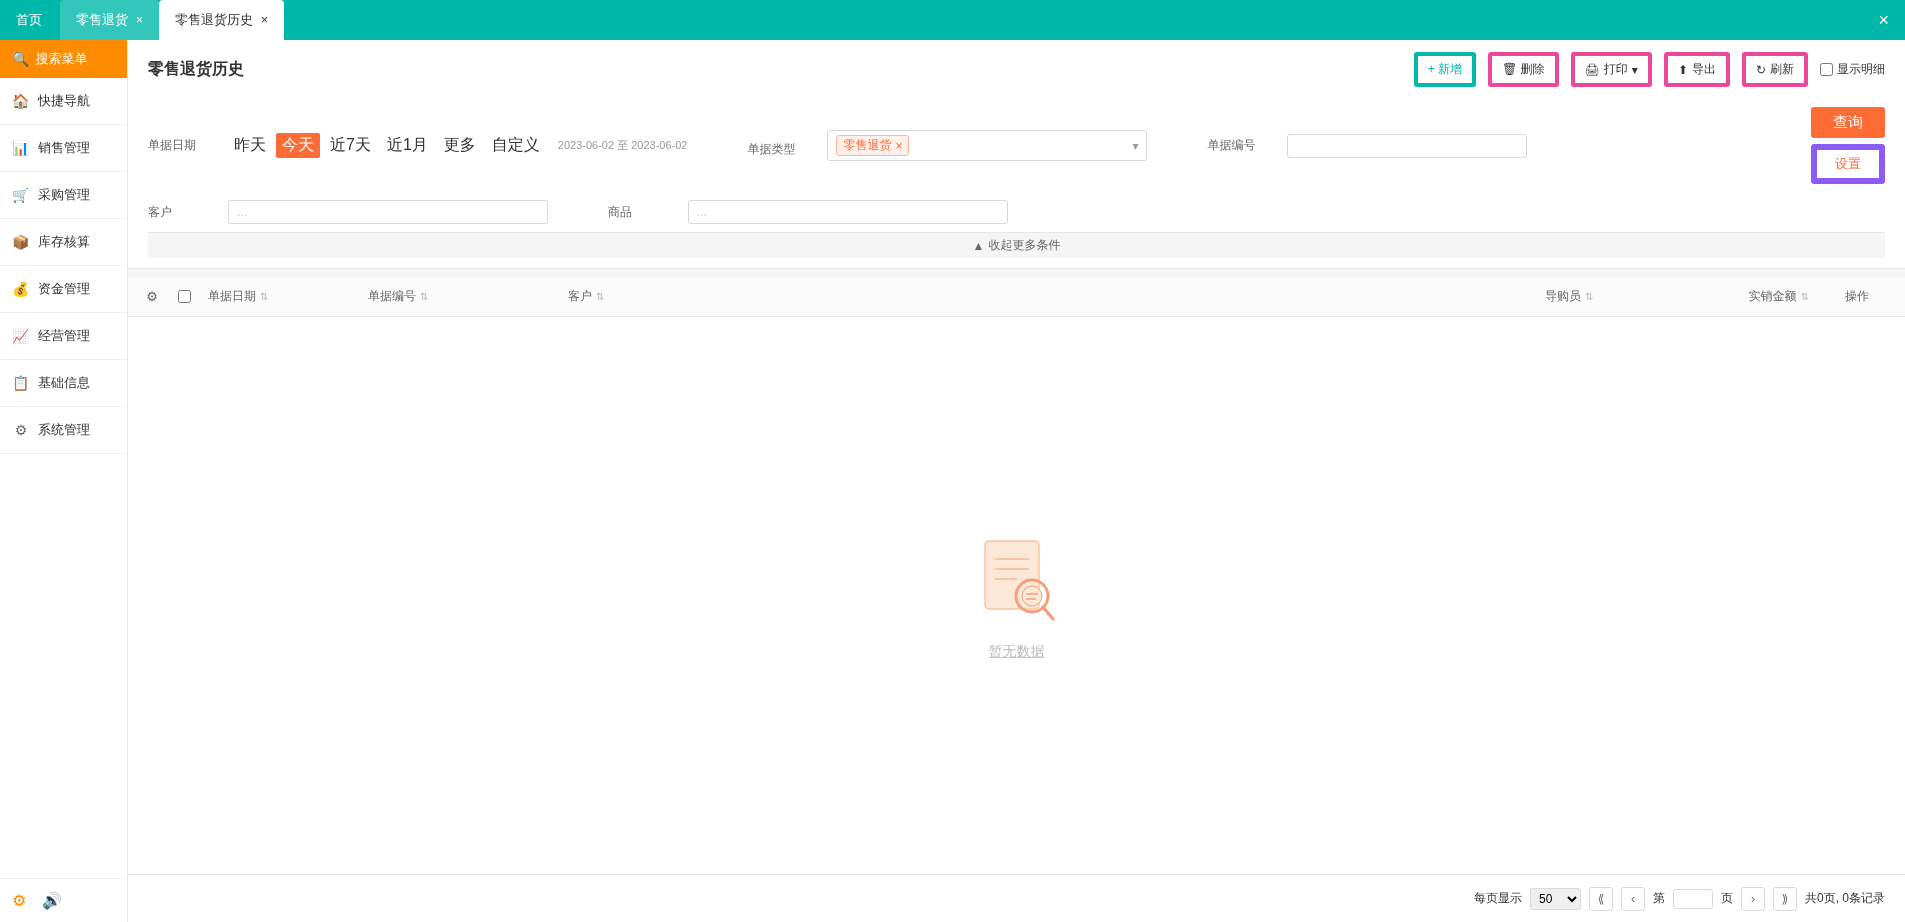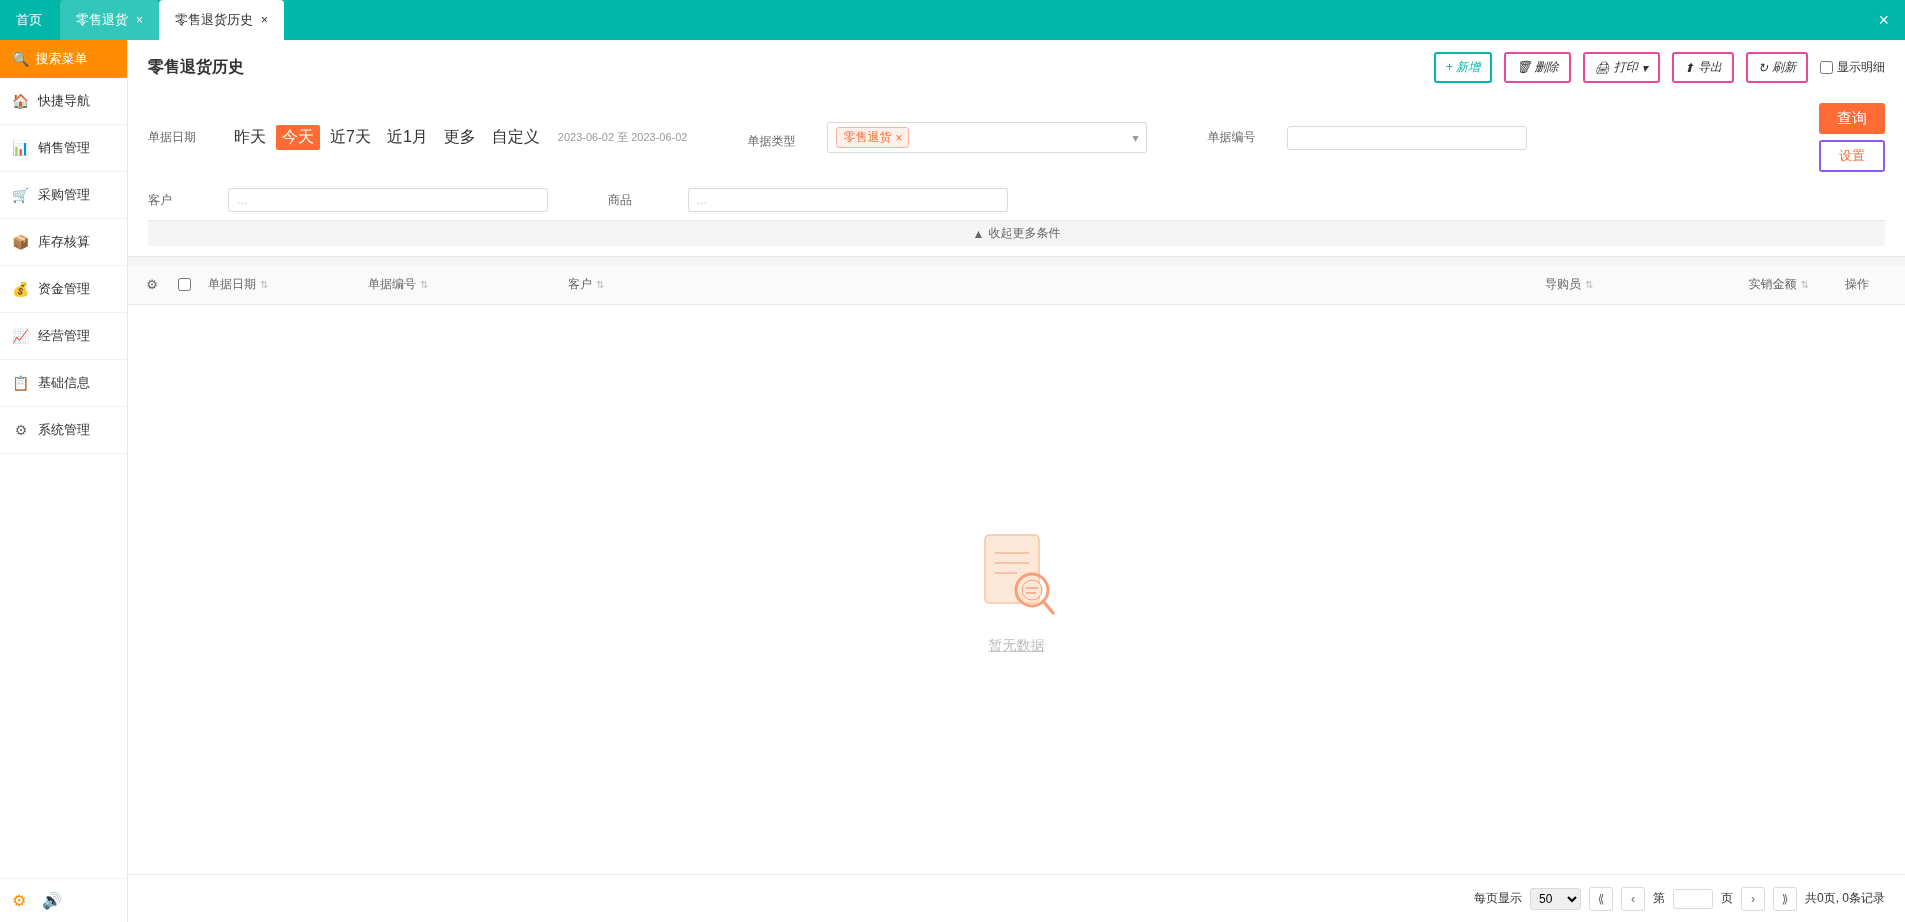--- a/index.html
+++ b/index.html
@@ -141,41 +141,40 @@
       display: flex;
       align-items: center;
       gap: 12px;
     }
     .toolbar-btn {
       display: flex;
       align-items: center;
       gap: 4px;
       padding: 5px 10px;
       background: #fff;
-      border: 2px solid #ec4899;
-      border-radius: 3px;
-      cursor: pointer;
-      color: #333;
-      font-size: 12px;
-      font-style: italic;
+      border: 4px solid #ec4899;
+      border-radius: 3px;
+      cursor: pointer;
+      color: #333;
+      font-size: 12px;
     }
     .toolbar-btn.new { color: #00b8a9; border-color: #00b8a9; }
     .btn-query {
       background: #ff6b35;
       color: #fff;
       border: none;
       padding: 6px 18px;
       border-radius: 3px;
       cursor: pointer;
       font-size: 15px;
     }
     .btn-setting {
       background: #fff;
       color: #ff6b35;
-      border: 2px solid #8b5cf6;
+      border: 6px solid #8b5cf6;
       padding: 5px 18px;
       border-radius: 3px;
       cursor: pointer;
       font-size: 13px;
     }
     .display-detail {
       display: flex;
       align-items: center;
       gap: 4px;
       font-size: 12px;

